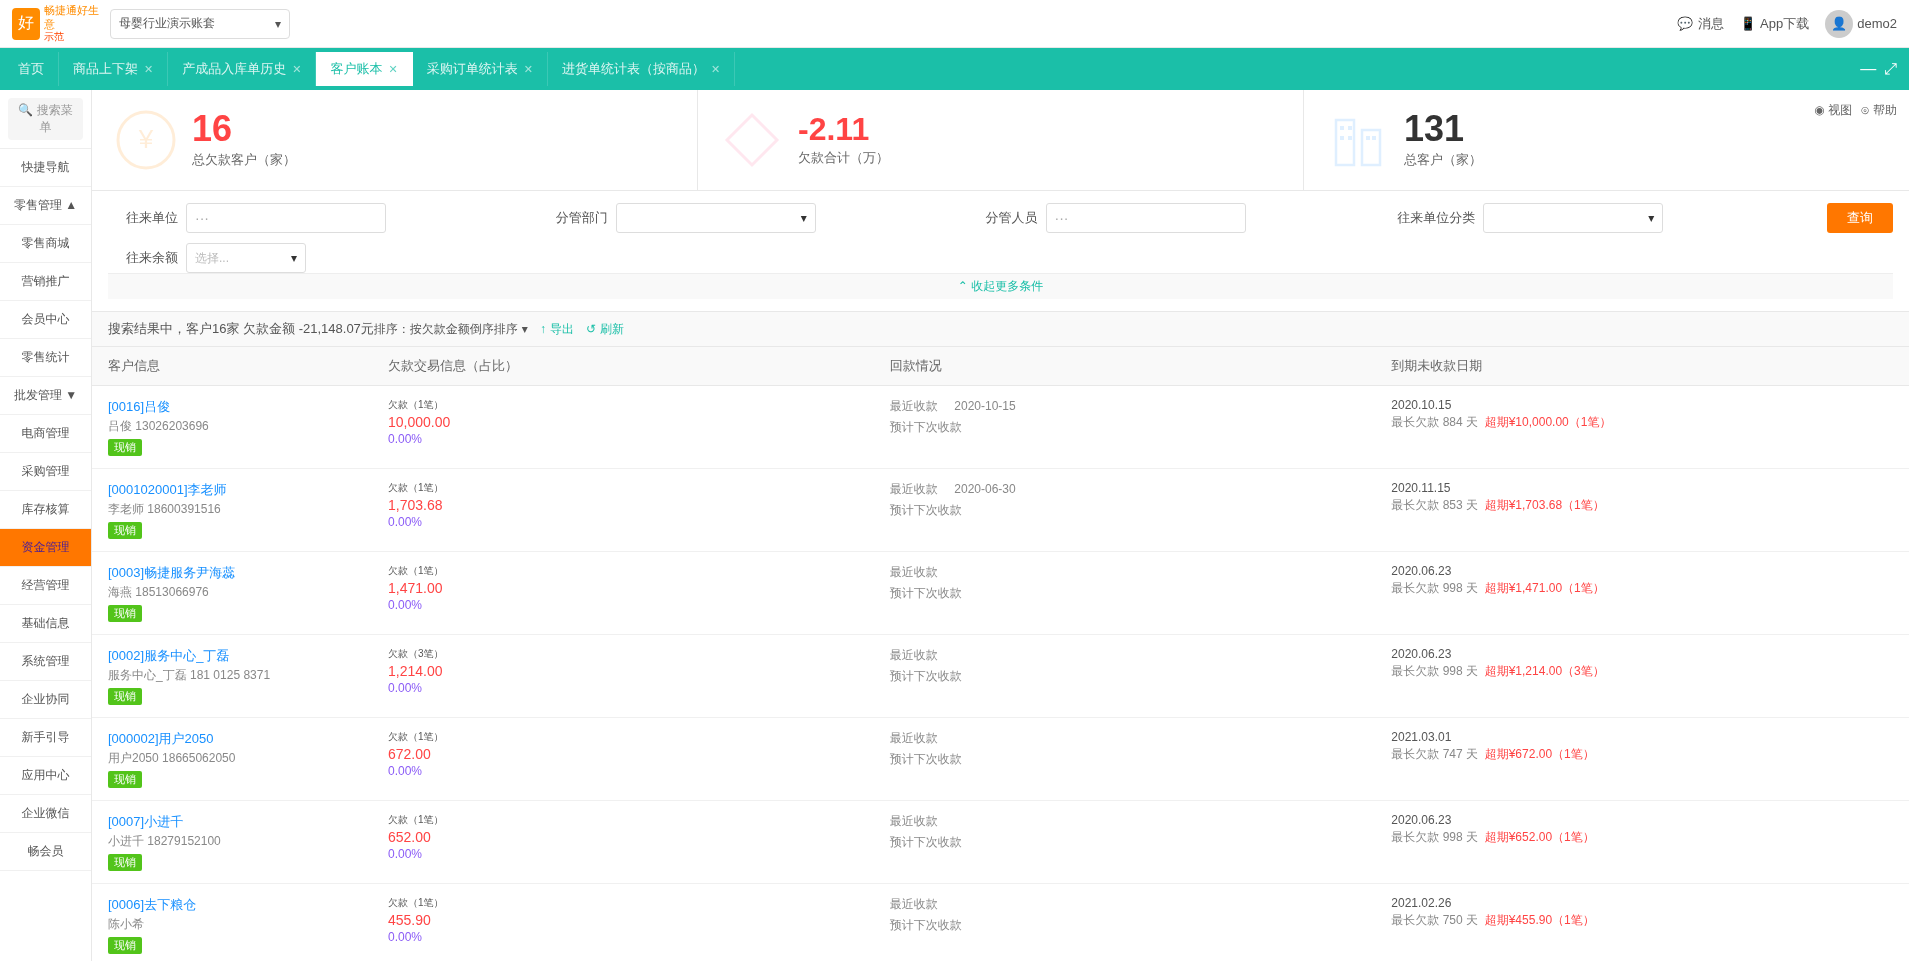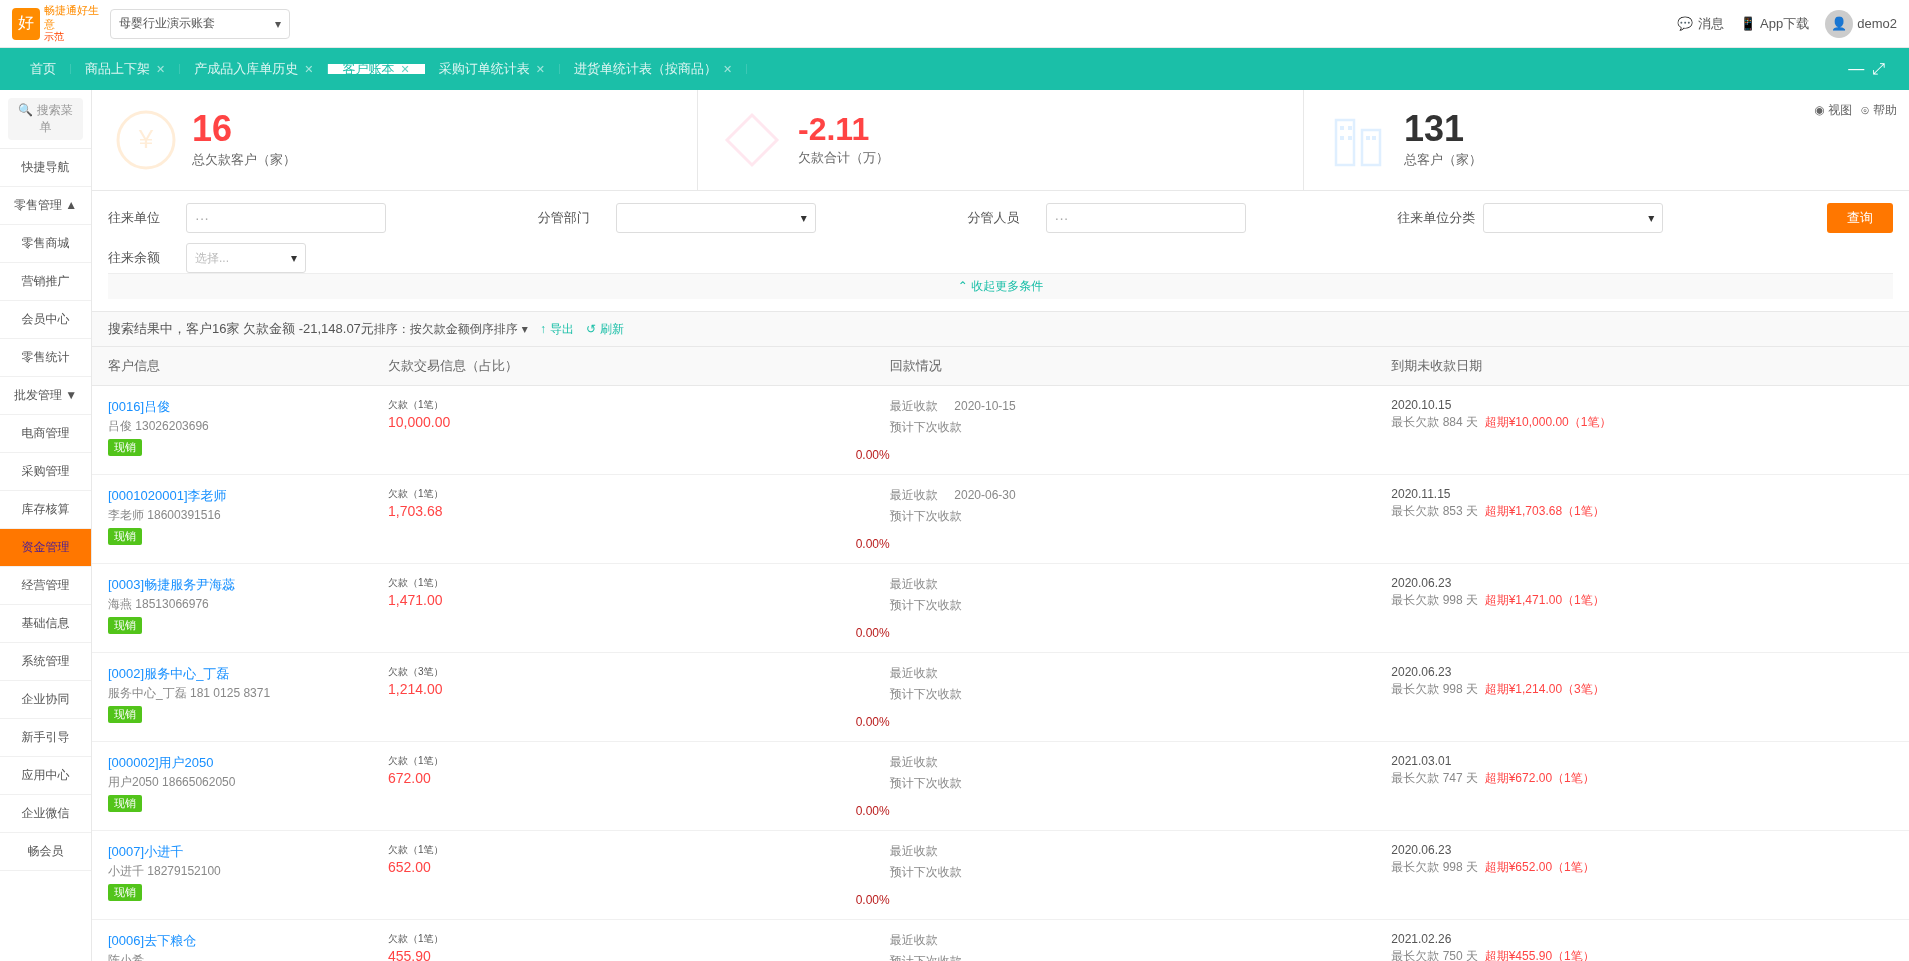--- a/index.html
+++ b/index.html
@@ -9,21 +9,21 @@
     .top-bar { display: flex; align-items: center; background: #fff; height: 48px; border-bottom: 1px solid #e8e8e8; padding: 0 12px; }
     .logo-area { display: flex; align-items: center; width: 90px; }
     .logo-icon { width: 32px; height: 32px; background: #ff8c00; border-radius: 4px; display: flex; align-items: center; justify-content: center; color: #fff; font-size: 16px; margin-right: 4px; }
     .logo-text { font-size: 11px; color: #ff8c00; line-height: 1.2; }
     .company-selector { flex: 0 0 180px; height: 30px; border: 1px solid #ddd; border-radius: 4px; padding: 0 8px; display: flex; align-items: center; justify-content: space-between; cursor: pointer; font-size: 12px; color: #555; margin-left: 8px; }
     .top-bar-right { margin-left: auto; display: flex; align-items: center; gap: 16px; }
     .top-bar-btn { display: flex; align-items: center; gap: 4px; font-size: 13px; color: #555; cursor: pointer; }
     .avatar { width: 28px; height: 28px; border-radius: 50%; background: #ccc; overflow: hidden; display: flex; align-items: center; justify-content: center; }
 
     
-    .tab-bar { display: flex; align-items: center; background: #1bbfa8; height: 42px; padding: 16px; }
+    .tab-bar { display: flex; align-items: center; background: #1bbfa8; height: 42px; padding: 4px; }
     .tab-item { display: flex; align-items: center; padding: 0 14px; height: 100%; color: rgba(255,255,255,0.85); font-size: 13px; cursor: pointer; position: relative; white-space: nowrap; border-right: 1px solid rgba(255,255,255,0.15); }
     .tab-item.home { background: transparent; }
     .tab-item.active { background: #fff; color: #1bbfa8; font-weight: 500; }
     .tab-item .tab-close { margin-left: 6px; font-size: 11px; opacity: 0.7; }
     .tab-bar-right { margin-left: auto; display: flex; align-items: center; padding-right: 8px; gap: 8px; }
     .tab-bar-right span { color: #fff; font-size: 16px; cursor: pointer; }
 
     
     .main-layout { display: flex; height: calc(100vh - 90px); }
     
@@ -47,21 +47,21 @@
     .stat-icon.blue { color: #3399ff; }
     .stat-info { }
     .stat-value { font-size: 36px; font-weight: bold; color: #ff4444; line-height: 1; }
     .stat-value.black { color: #333; }
     .stat-label { font-size: 13px; color: #666; margin-top: 4px; }
     .stat-card-actions { position: absolute; top: 12px; right: 12px; display: flex; gap: 8px; font-size: 12px; color: #666; }
 
     
     .filter-area { background: #fff; padding: 12px 16px; border-bottom: 1px solid #e8e8e8; }
     .filter-row { display: flex; align-items: center; gap: 16px; margin-bottom: 10px; }
-    .filter-group { display: flex; align-items: center; gap: 8px; flex: 1; }
+    .filter-group { display: flex; align-items: center; gap: 8px; flex: 1; text-align: right; }
     .filter-label { font-size: 13px; color: #555; white-space: nowrap; min-width: 70px; }
     .filter-input { flex: 1; height: 30px; border: 1px solid #ddd; border-radius: 3px; padding: 0 8px; font-size: 12px; display: flex; align-items: center; justify-content: space-between; cursor: pointer; position: relative; }
     .filter-input .dots { color: #aaa; font-size: 14px; }
     .filter-select { flex: 1; height: 30px; border: 1px solid #ddd; border-radius: 3px; padding: 0 8px; font-size: 12px; display: flex; align-items: center; justify-content: space-between; cursor: pointer; }
     .btn-search { background: #ff7700; color: #fff; border: none; border-radius: 3px; padding: 6px 20px; font-size: 13px; cursor: pointer; }
     .filter-row2 { display: flex; align-items: center; gap: 16px; }
     .collapse-bar { text-align: center; padding: 4px; color: #1bbfa8; font-size: 12px; cursor: pointer; background: #f9f9f9; border-top: 1px solid #eee; }
 
     
     .results-bar { display: flex; align-items: center; justify-content: flex-start; padding: 8px 16px; background: #f9f9f9; border-bottom: 1px solid #e8e8e8; font-size: 13px; color: #555; }
@@ -72,21 +72,21 @@
     
     .data-table { width: 100%; background: #fff; }
     .table-header { display: grid; grid-template-columns: 280px 1fr 1fr 1fr; padding: 10px 16px; background: #f9f9f9; border-bottom: 1px solid #e8e8e8; font-size: 13px; color: #666; font-weight: 500; }
     .table-row { display: grid; grid-template-columns: 280px 1fr 1fr 1fr; padding: 12px 16px; border-bottom: 1px solid #f0f0f0; background: #fff; align-items: start; }
     
     .customer-name { color: #1890ff; font-size: 13px; cursor: pointer; text-decoration: none; }
     .customer-sub { color: #888; font-size: 12px; margin-top: 2px; }
     .customer-tag { display: inline-block; background: #52c41a; color: #fff; font-size: 11px; padding: 1px 6px; border-radius: 2px; margin-top: 4px; }
     .debt-amount { color: #ff4444; font-size: 14px; font-weight: 500; margin-top: 2px; }
     .debt-label { font-size: 10px; color: #555; }
-    .debt-pct { font-size: 12px; color: #b91c1c; margin-top: 18px; text-align: right; }
+    .debt-pct { font-size: 12px; color: #8b5cf6; margin-top: 2px; }
     .return-label { font-size: 12px; color: #888; }
     .return-next { font-size: 12px; color: #888; margin-top: 4px; }
     .overdue-date { font-size: 12px; color: #555; }
     .overdue-days { font-size: 12px; color: #888; margin-top: 2px; }
     .overdue-amount { color: #ff4444; font-size: 12px; }
   </style>
 </head>
 <body>
 
 <div class="top-bar">

